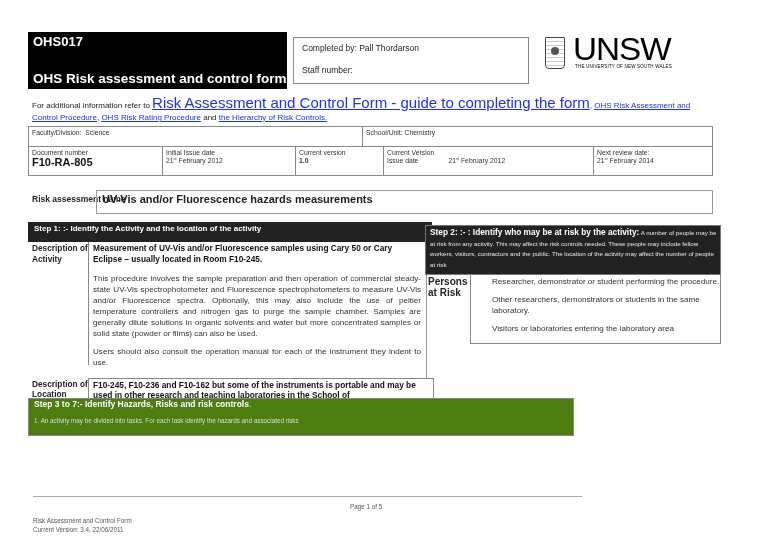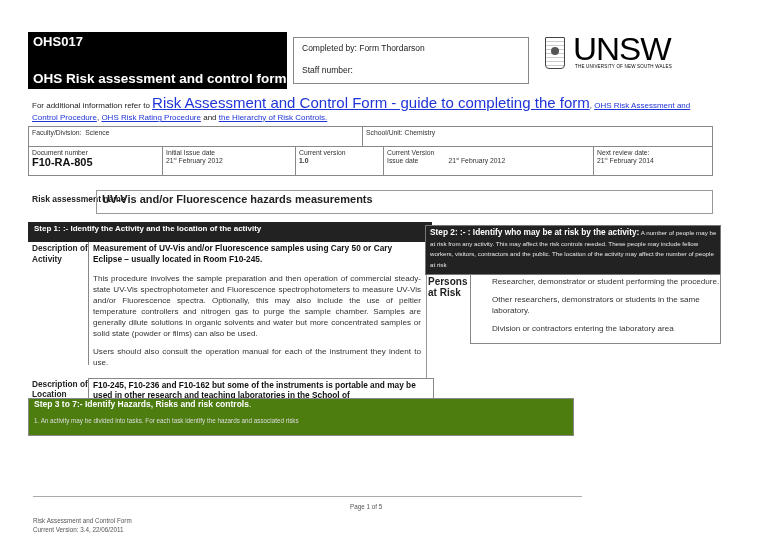--- a/index.html
+++ b/index.html
@@ -75,21 +75,21 @@
 <body>
 
 <div class="abs title-box">
   <span class="title-code">OHS017</span>
   <span class="title-main">OHS Risk assessment and control form</span>
 </div>
 
 <div class="abs completed-box">
   <div class="row1">
     <span>Completed by:</span>
-    <span>Form Thordarson</span>
+    <span>Pall Thordarson</span>
   </div>
   <div class="row2">
     <span>Staff number:</span>
     <span></span>
   </div>
 </div>
 
 <div class="abs logo">
   <div class="crest"></div>
   <div class="logo-word">UNSW</div>
@@ -155,21 +155,21 @@
   </div>
 </div>
 
 <div class="abs step2-head">
   <div class="txt"><b>Step 2: :-   : Identify who may be at risk by the activity:</b><span> A number of people may be at risk from any activity. This may affect the risk controls needed. These people may include fellow workers, visitors, contractors and the public. The location of the activity may affect the number of people at risk</span></div>
 </div>
 <div class="abs persons-label" style="width:40px;">Persons at Risk</div>
 <div class="abs persons-box">
   <p style="top:2px;">Researcher, demonstrator or student performing the procedure.</p>
   <p style="top:20px;">Other researchers, demonstrators or students in the same laboratory.</p>
-  <p style="top:49px;">Division or contractors entering the laboratory area</p>
+  <p style="top:49px;">Visitors or laboratories entering the laboratory area</p>
 </div>
 
 <div class="abs step3">
   <span class="head"><span>Step 3 to 7:- Identify Hazards, Risks and risk controls</span><span style="font-weight:normal;">.</span></span>
   <span class="sub">1. An activity may be divided into tasks. For each task identify the hazards and associated risks</span>
 </div>
 
 <div class="abs footer-line"></div>
 <div class="abs page-num">Page 1 of 5</div>
 <div class="abs footer-left">

